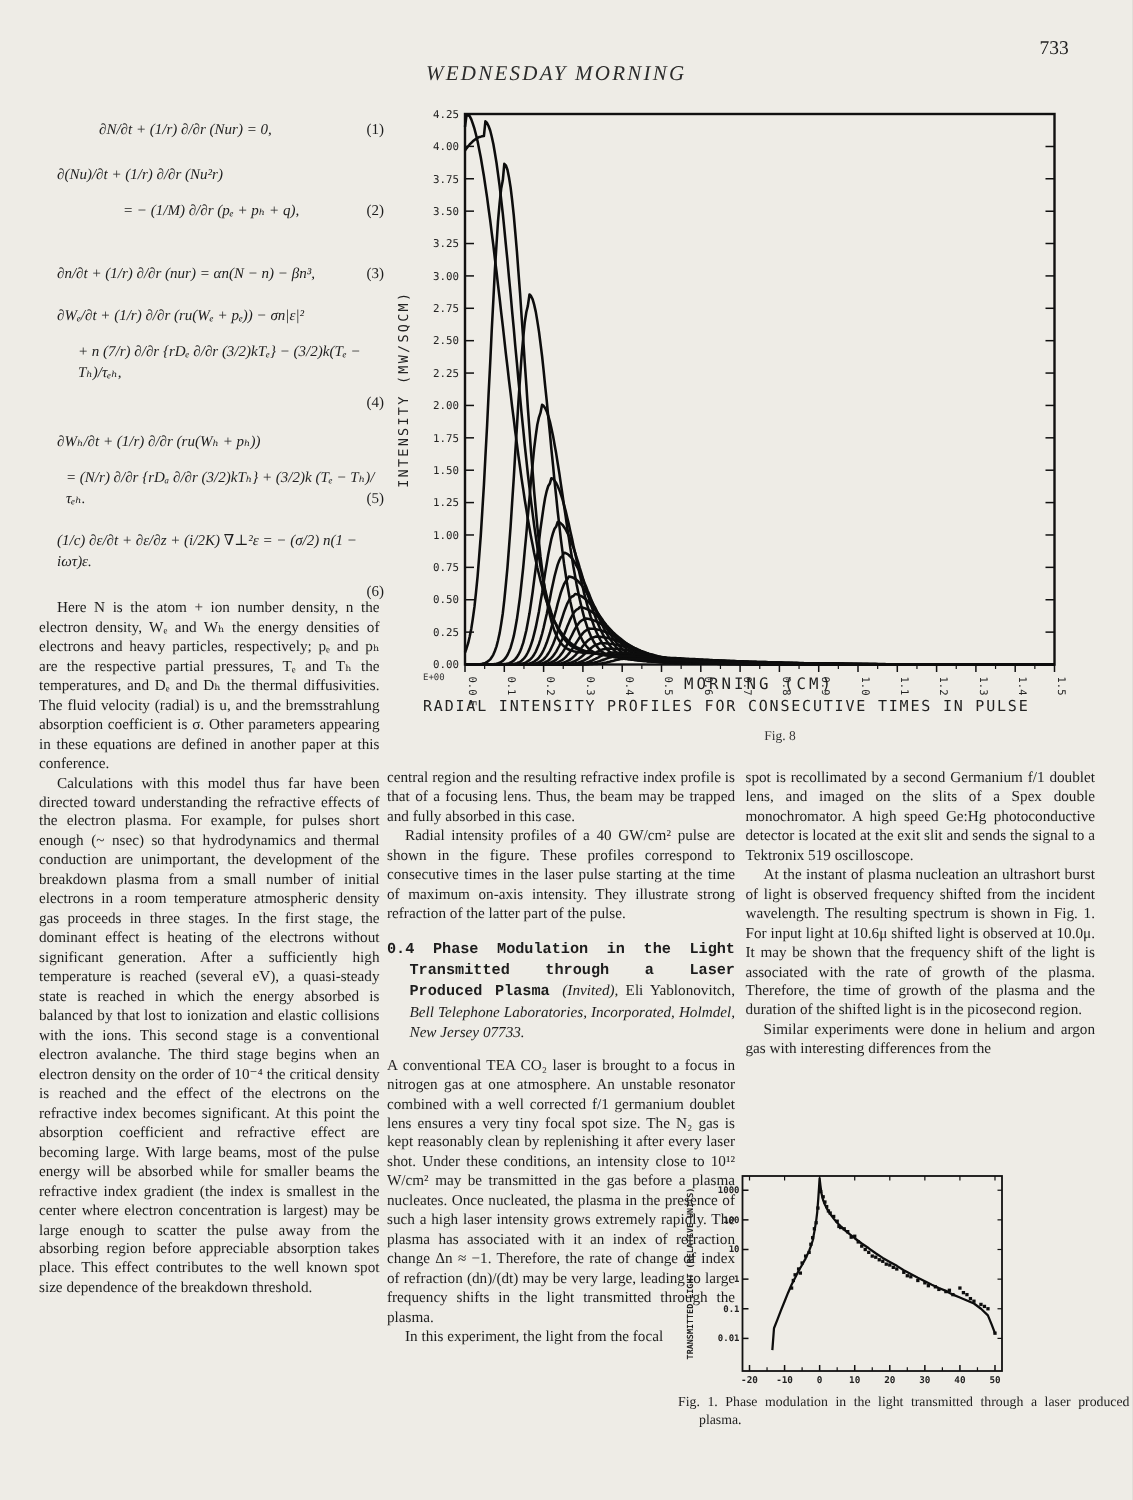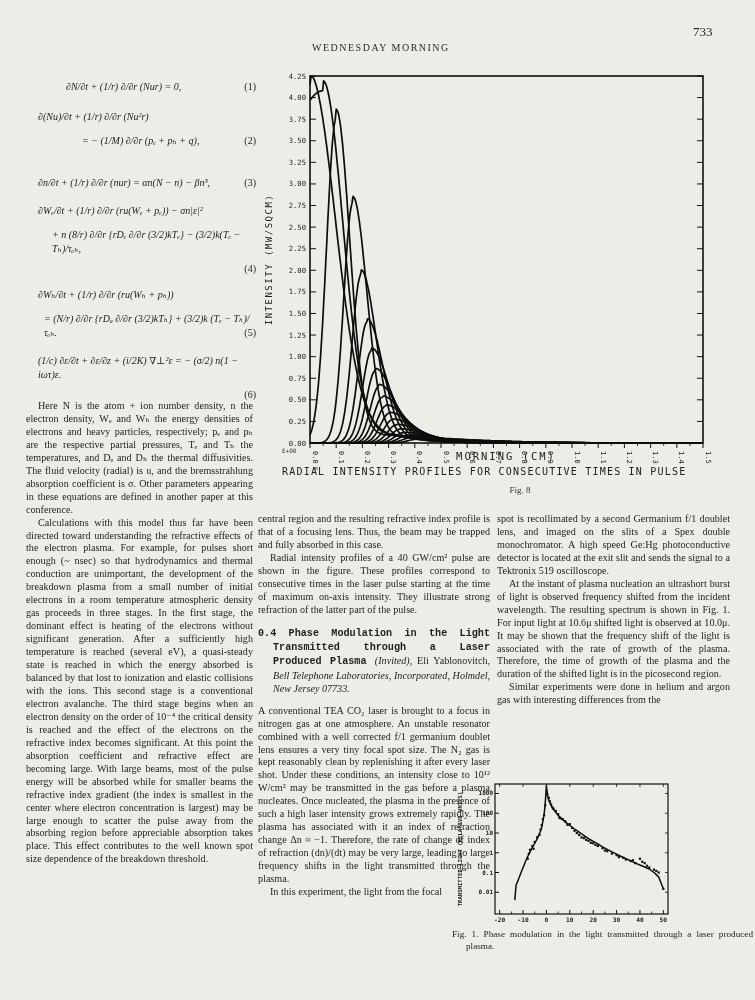--- a/index.html
+++ b/index.html
@@ -1,18 +1,18 @@
 <!DOCTYPE html>
 <html><head>
 <meta charset="utf-8">
 <style>
   html,body{margin:0;padding:0;background:#d8d6d0;}
   #page{position:relative;width:755px;height:1000px;margin:0 auto;background:#eeece6;
         font-family:"Liberation Serif","DejaVu Serif","DejaVu Sans",serif;color:#1d1d1d;overflow:hidden;}
-  .hdr{position:absolute;top:42px;left:312px;font-size:10px;letter-spacing:1.5px;color:#2b2b2b;}
+  .hdr{position:absolute;top:42px;left:284px;font-size:14px;letter-spacing:1.5px;color:#2b2b2b;font-style:italic;}
   .pageno{position:absolute;top:24px;left:693px;font-size:13px;}
   
   #equations{position:absolute;left:30px;top:64px;width:226px;font-size:10px;font-style:italic;}
   .eq{position:absolute;left:0;right:0;line-height:14px;}
   .eq .l1{margin-top:10px;}
   .eqnum{position:absolute;right:0;bottom:0;font-style:normal;}
   .eqnum-below{text-align:right;font-style:normal;margin-top:6px;}
   .e1{top:16px}.e2{top:46px}.e3{top:112px}.e4{top:140px}.e5{top:224px}.e6{top:290px}
   .pl8{padding-left:8px}.pl14{padding-left:14px}.pl22{padding-left:22px}.pl36{padding-left:36px}.pl52{padding-left:52px}
   
@@ -54,21 +54,21 @@
         <div class="l0 pl8">∂(Nu)/∂t + (1/r) ∂/∂r (Nu²r)</div>
         <div class="l1 pl52">= − (1/M) ∂/∂r (pₑ + pₕ + q),</div>
         <div class="eqnum">(2)</div>
       </div>
       <div class="eq e3">
         <div class="l0 pl8">∂n/∂t + (1/r) ∂/∂r (nur) = αn(N − n) − βn³,</div>
         <div class="eqnum">(3)</div>
       </div>
       <div class="eq e4">
         <div class="l0 pl8">∂Wₑ/∂t + (1/r) ∂/∂r (ru(Wₑ + pₑ)) − σn|ε|²</div>
-        <div class="l1 pl22">+ n (8/r) ∂/∂r {rDₑ ∂/∂r (3/2)kTₑ} − (3/2)k(Tₑ − Tₕ)/τₑₕ,</div>
+        <div class="l1 pl22">+ n (7/r) ∂/∂r {rDₑ ∂/∂r (3/2)kTₑ} − (3/2)k(Tₑ − Tₕ)/τₑₕ,</div>
         <div class="eqnum-below">(4)</div>
       </div>
       <div class="eq e5">
         <div class="l0 pl8">∂Wₕ/∂t + (1/r) ∂/∂r (ru(Wₕ + pₕ))</div>
         <div class="l1 pl14">= (N/r) ∂/∂r {rDₐ ∂/∂r (3/2)kTₕ} + (3/2)k (Tₑ − Tₕ)/τₑₕ.</div>
         <div class="eqnum">(5)</div>
       </div>
       <div class="eq e6">
         <div class="l0 pl8">(1/c) ∂ε/∂t + ∂ε/∂z + (i/2K) ∇⊥²ε = − (σ/2) n(1 − iωτ)ε.</div>
         <div class="eqnum-below">(6)</div>

